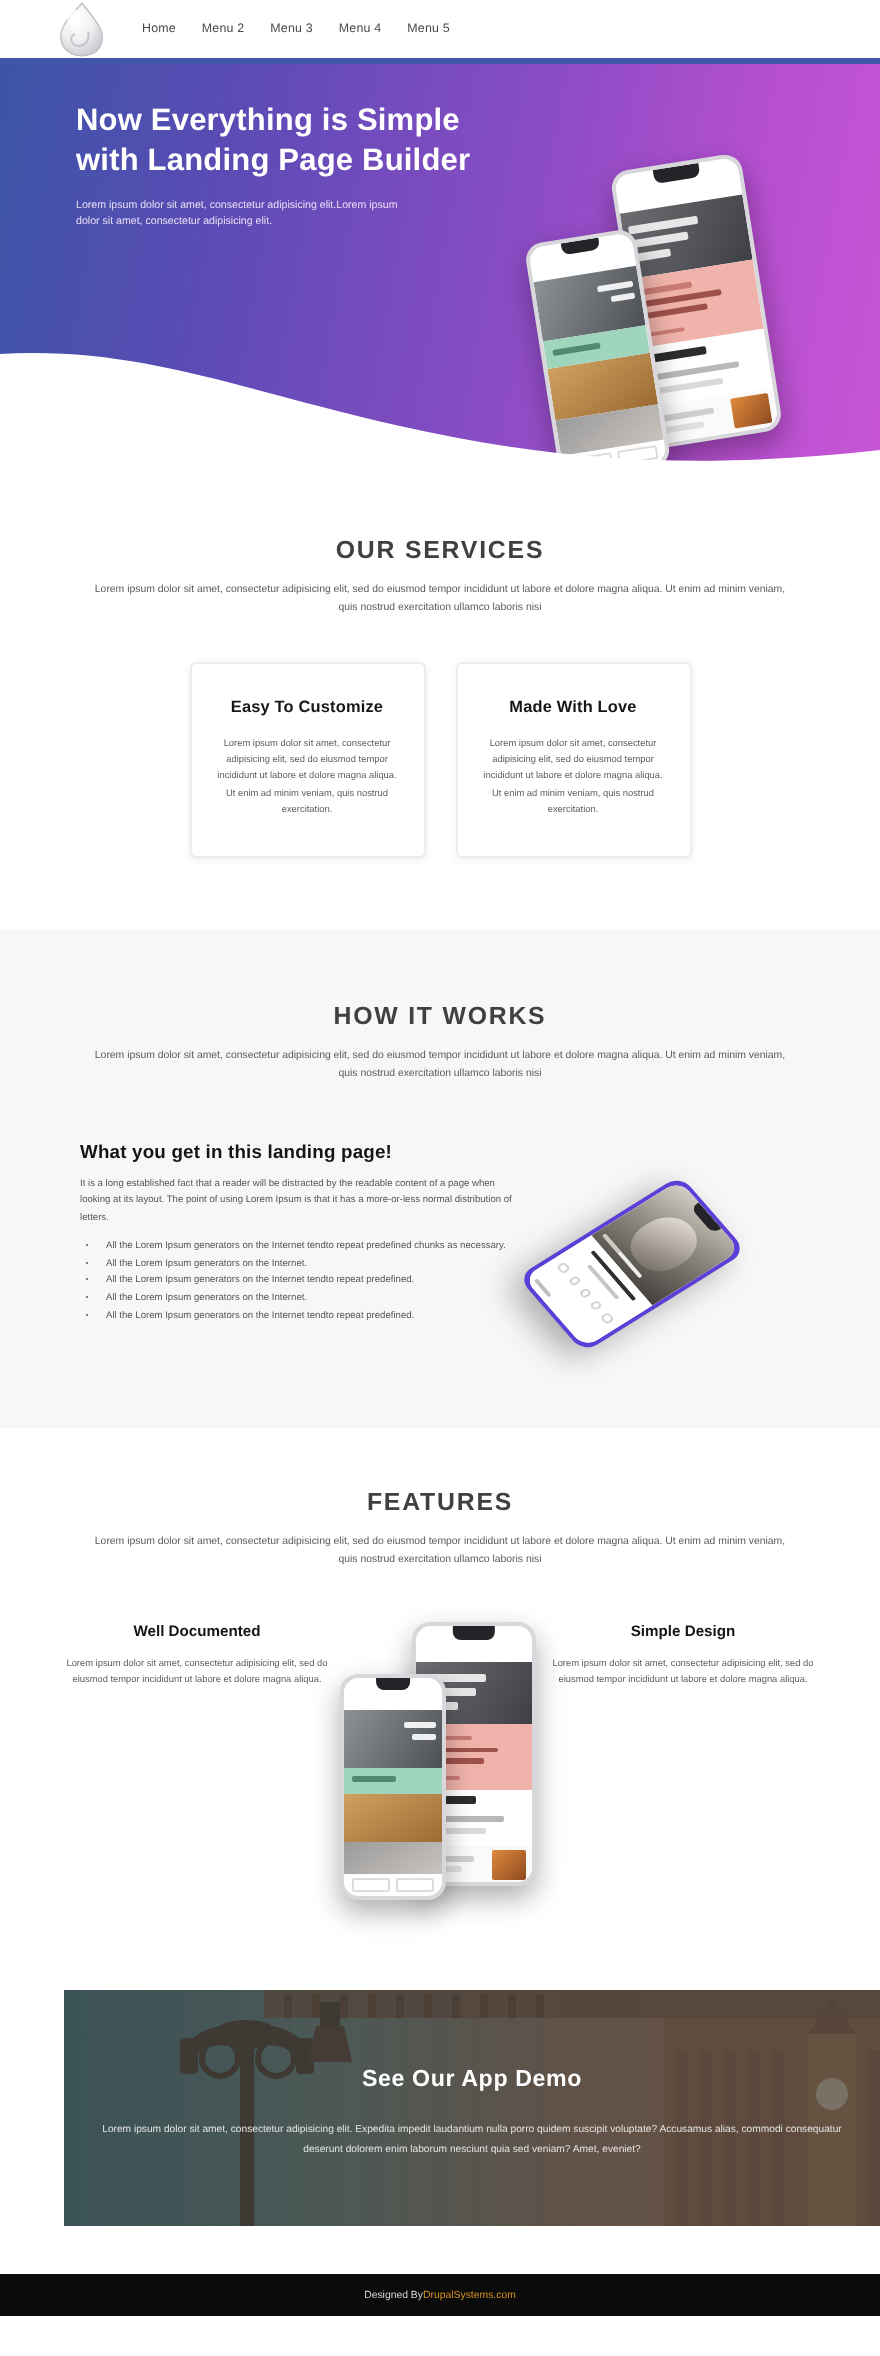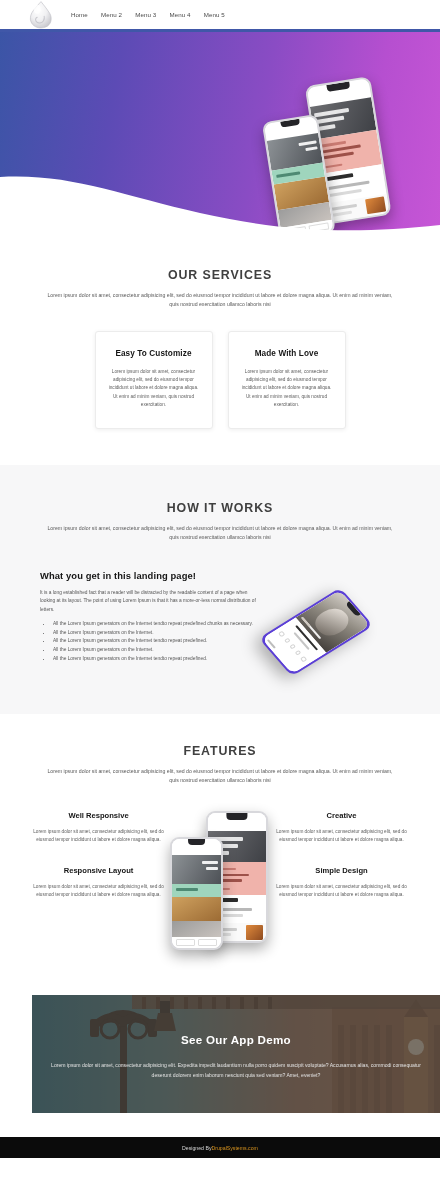--- a/index.html
+++ b/index.html
@@ -293,20 +293,24 @@
       <a class="nav-link">Home</a>
       <a class="nav-link">Menu 2</a>
       <a class="nav-link">Menu 3</a>
       <a class="nav-link">Menu 4</a>
       <a class="nav-link">Menu 5</a>
     </nav>
   </div>
 
   <section class="hero">
 
+    <div class="hero-inner">
+      <h1 class="hero-title">Now Everything is Simple with Landing Page Builder</h1>
+      <p class="hero-sub">Lorem ipsum dolor sit amet, consectetur adipisicing elit.Lorem ipsum dolor sit amet, consectetur adipisicing elit.</p>
+    </div>
 
     <div class="hero-phones">
 
       <div class="phone" style="right:0; top:0; width:66px; height:140px;">
         <div class="screen">
           <div class="notch"></div>
           <div style="height:14%;background:#fff;"></div>
           <div style="height:24%;background:linear-gradient(120deg,#6d6e72,#3e4045);position:relative;">
             <div style="position:absolute;left:6%;top:22%;width:55%;height:4px;background:#fff;opacity:.85;border-radius:1px;"></div>
             <div style="position:absolute;left:6%;top:44%;width:45%;height:4px;background:#fff;opacity:.85;border-radius:1px;"></div>
@@ -420,25 +424,21 @@
     </div>
   </section>
 
   <section class="section sec-white" style="padding:30px 0 34px;">
     <h2 class="sec-title">FEATURES</h2>
     <p class="sec-desc">Lorem ipsum dolor sit amet, consectetur adipisicing elit, sed do eiusmod tempor incididunt ut labore et dolore magna aliqua. Ut enim ad minim veniam, quis nostrud exercitation ullamco laboris nisi</p>
 
     <div class="feat-body">
       <div class="feat-col">
         <div class="feat-item">
-          <div class="feat-title">Well Responsive</div>
-          <div class="feat-text">Lorem ipsum dolor sit amet, consectetur adipisicing elit, sed do eiusmod tempor incididunt ut labore et dolore magna aliqua.</div>
-        </div>
-        <div class="feat-item">
-          <div class="feat-title">Responsive Layout</div>
+          <div class="feat-title">Well Documented</div>
           <div class="feat-text">Lorem ipsum dolor sit amet, consectetur adipisicing elit, sed do eiusmod tempor incididunt ut labore et dolore magna aliqua.</div>
         </div>
       </div>
 
       <div class="feat-mid">
         <div style="position:relative;width:100px;height:150px;">
 
           <div class="phone" style="right:2px; top:0; width:62px; height:132px;">
             <div class="screen">
               <div class="notch"></div>
@@ -483,24 +483,20 @@
               <div style="height:10%;background:#fff;display:flex;gap:3px;padding:2px 4px;">
                 <div style="flex:1;border:0.7px solid #ddd;border-radius:1px;"></div>
                 <div style="flex:1;border:0.7px solid #ddd;border-radius:1px;"></div>
               </div>
             </div>
           </div>
         </div>
       </div>
 
       <div class="feat-col">
-        <div class="feat-item">
-          <div class="feat-title">Creative</div>
-          <div class="feat-text">Lorem ipsum dolor sit amet, consectetur adipisicing elit, sed do eiusmod tempor incididunt ut labore et dolore magna aliqua.</div>
-        </div>
         <div class="feat-item">
           <div class="feat-title">Simple Design</div>
           <div class="feat-text">Lorem ipsum dolor sit amet, consectetur adipisicing elit, sed do eiusmod tempor incididunt ut labore et dolore magna aliqua.</div>
         </div>
       </div>
     </div>
   </section>
 
   <section class="demo">
     <div class="demo-bg">

